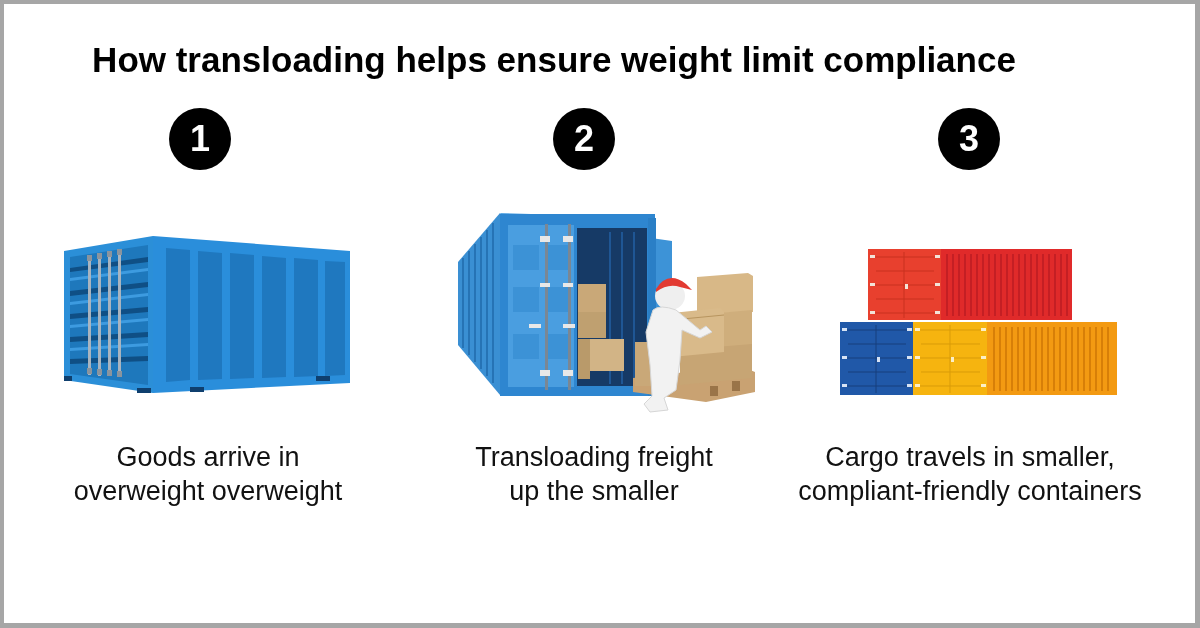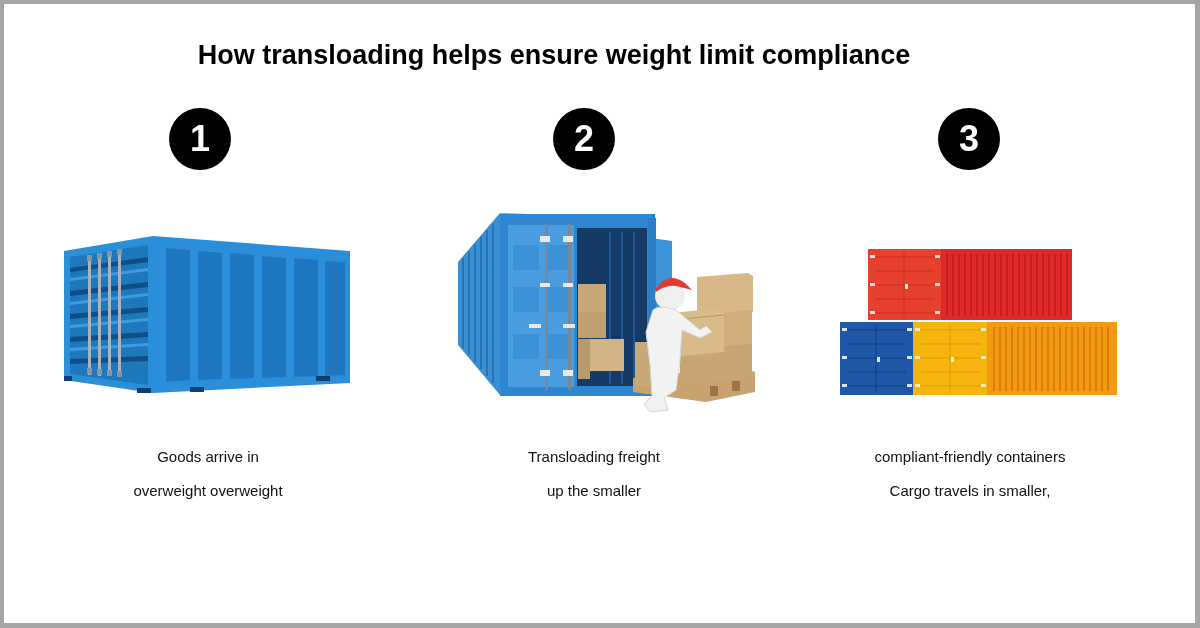--- a/index.html
+++ b/index.html
@@ -1,21 +1,21 @@
 <!DOCTYPE html>
 <html><head>
 <meta charset="utf-8">
 <style>
   html, body { margin: 0; padding: 0; }
   body { width: 1200px; height: 628px; overflow: hidden; background: #a6a6a6; font-family: "Liberation Sans", sans-serif; }
   .frame { position: absolute; left: 4px; top: 4px; width: 1191px; height: 619px; background: #ffffff; }
   .page { position: relative; width: 1200px; height: 628px; }
-  .title { position: absolute; left: 0; top: 40px; width: 1108px; text-align: center; font-weight: bold; font-size: 27px; color: #000; letter-spacing: 0px; }
+  .title { position: absolute; left: 0; top: 40px; width: 1108px; text-align: center; font-weight: bold; font-size: 35px; color: #000; letter-spacing: 0px; }
   .badge { position: absolute; width: 62px; height: 62px; border-radius: 50%; background: #000; color: #fff; font-weight: bold; font-size: 36px; line-height: 62px; text-align: center; }
-  .caption { position: absolute; width: 400px; text-align: center; font-size: 15px; line-height: 34px; color: #111; }
+  .caption { position: absolute; width: 400px; text-align: center; font-size: 27px; line-height: 34px; color: #111; }
   svg.art { position: absolute; overflow: visible; }
 </style>
 </head>
 <body>
 
 <div class="page">
   <div class="frame"></div>
 
   <div class="title">How transloading helps ensure weight limit compliance</div>
 
@@ -259,16 +259,16 @@
 
   <div class="caption" style="left:8px; top:440px;">
     <div>Goods arrive in</div>
     <div>overweight overweight</div>
   </div>
   <div class="caption" style="left:394px; top:440px;">
     <div>Transloading freight</div>
     <div>up the smaller</div>
   </div>
   <div class="caption" style="left:770px; top:440px;">
+    <div>Cargo travels in smaller,</div>
     <div>compliant-friendly containers</div>
-    <div>Cargo travels in smaller,</div>
   </div>
 </div>
 
 </body></html>

